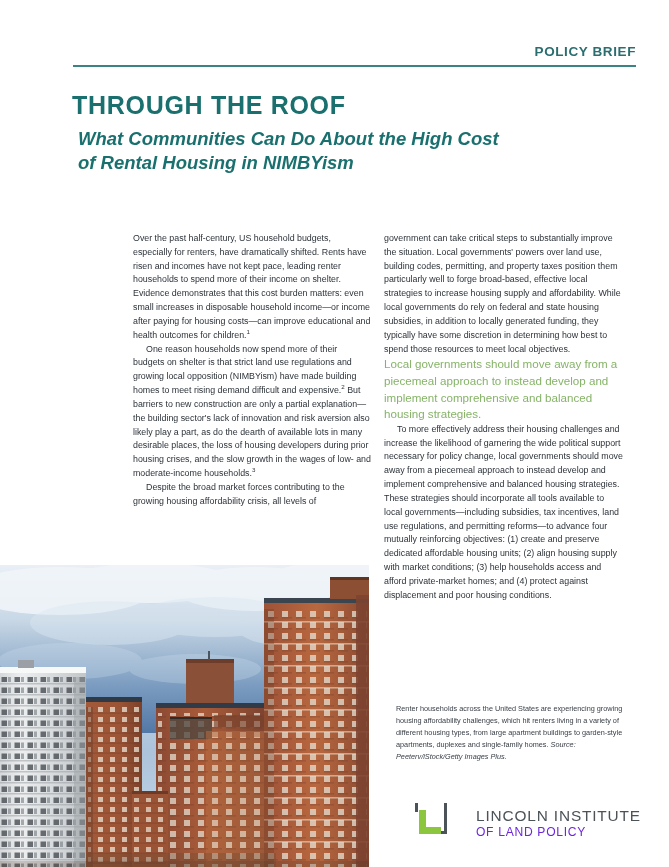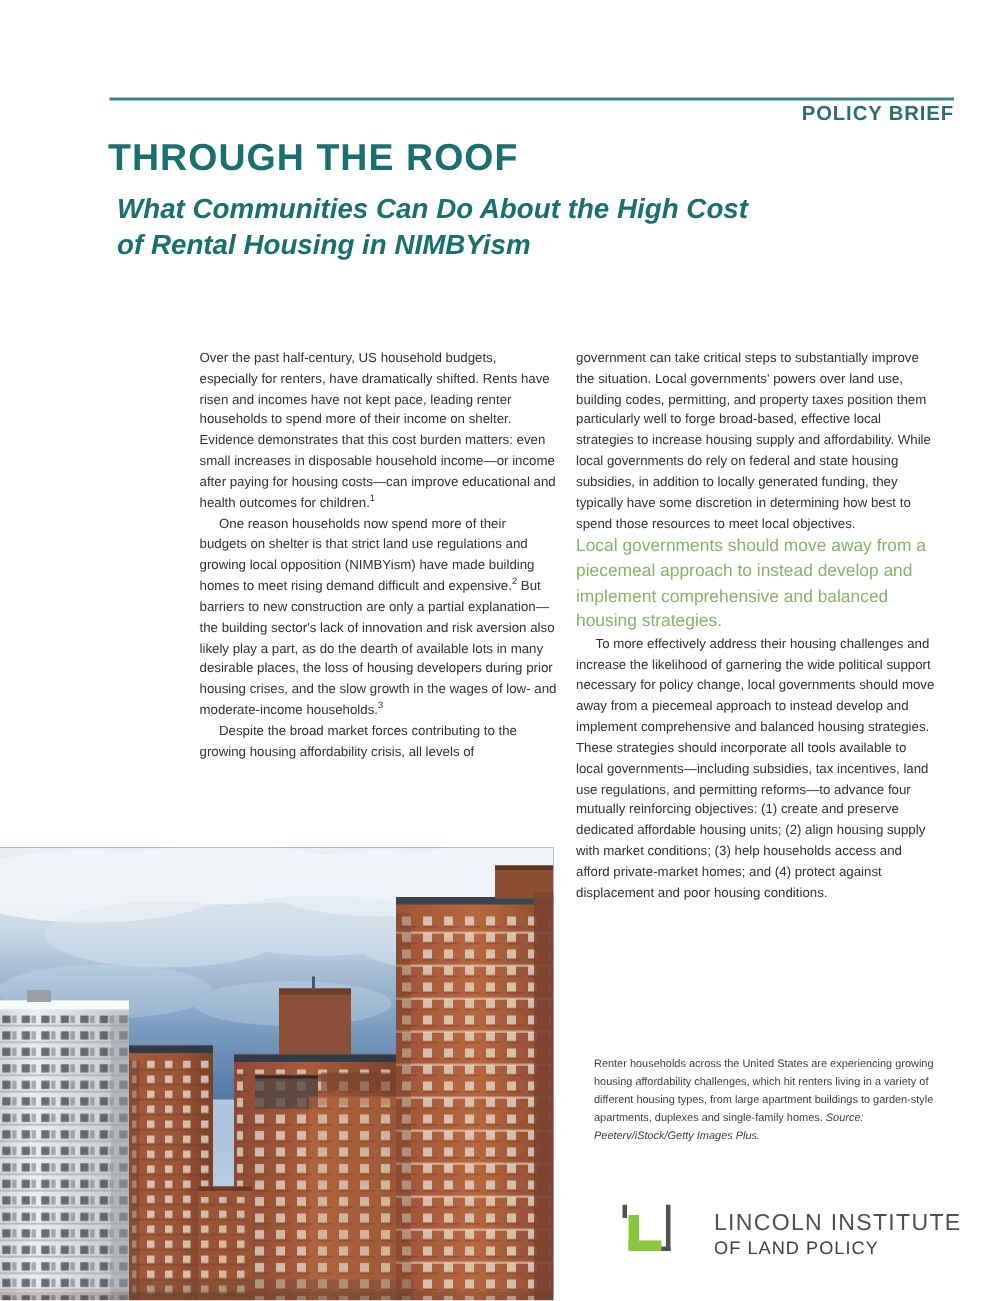--- a/index.html
+++ b/index.html
@@ -21,21 +21,20 @@
 
   
   .header-kicker {
     position: absolute;
     top: 44px;
     right: 33px;
     font-size: 13.5px;
     font-weight: bold;
     letter-spacing: 0.6px;
     color: #2b6e70;
-    margin-top: 24px;
   }
   .header-rule {
     position: absolute;
     top: 65px;
     left: 73px;
     width: 563px;
     height: 1.6px;
     background: #3b8385;
   }
 
@@ -160,21 +159,21 @@
   }
   .logo-text .l1 {
     display: block;
     font-size: 15.4px;
     color: #4c5358;
     letter-spacing: 0.85px;
   }
   .logo-text .l2 {
     display: block;
     font-size: 12.1px;
-    color: #404040;
+    color: #6d28d9;
     letter-spacing: 0.7px;
     margin-top: 2px;
   }
 </style>
 </head>
 <body>
 
 <div id="page">
 
   <div class="header-kicker">POLICY BRIEF</div>

